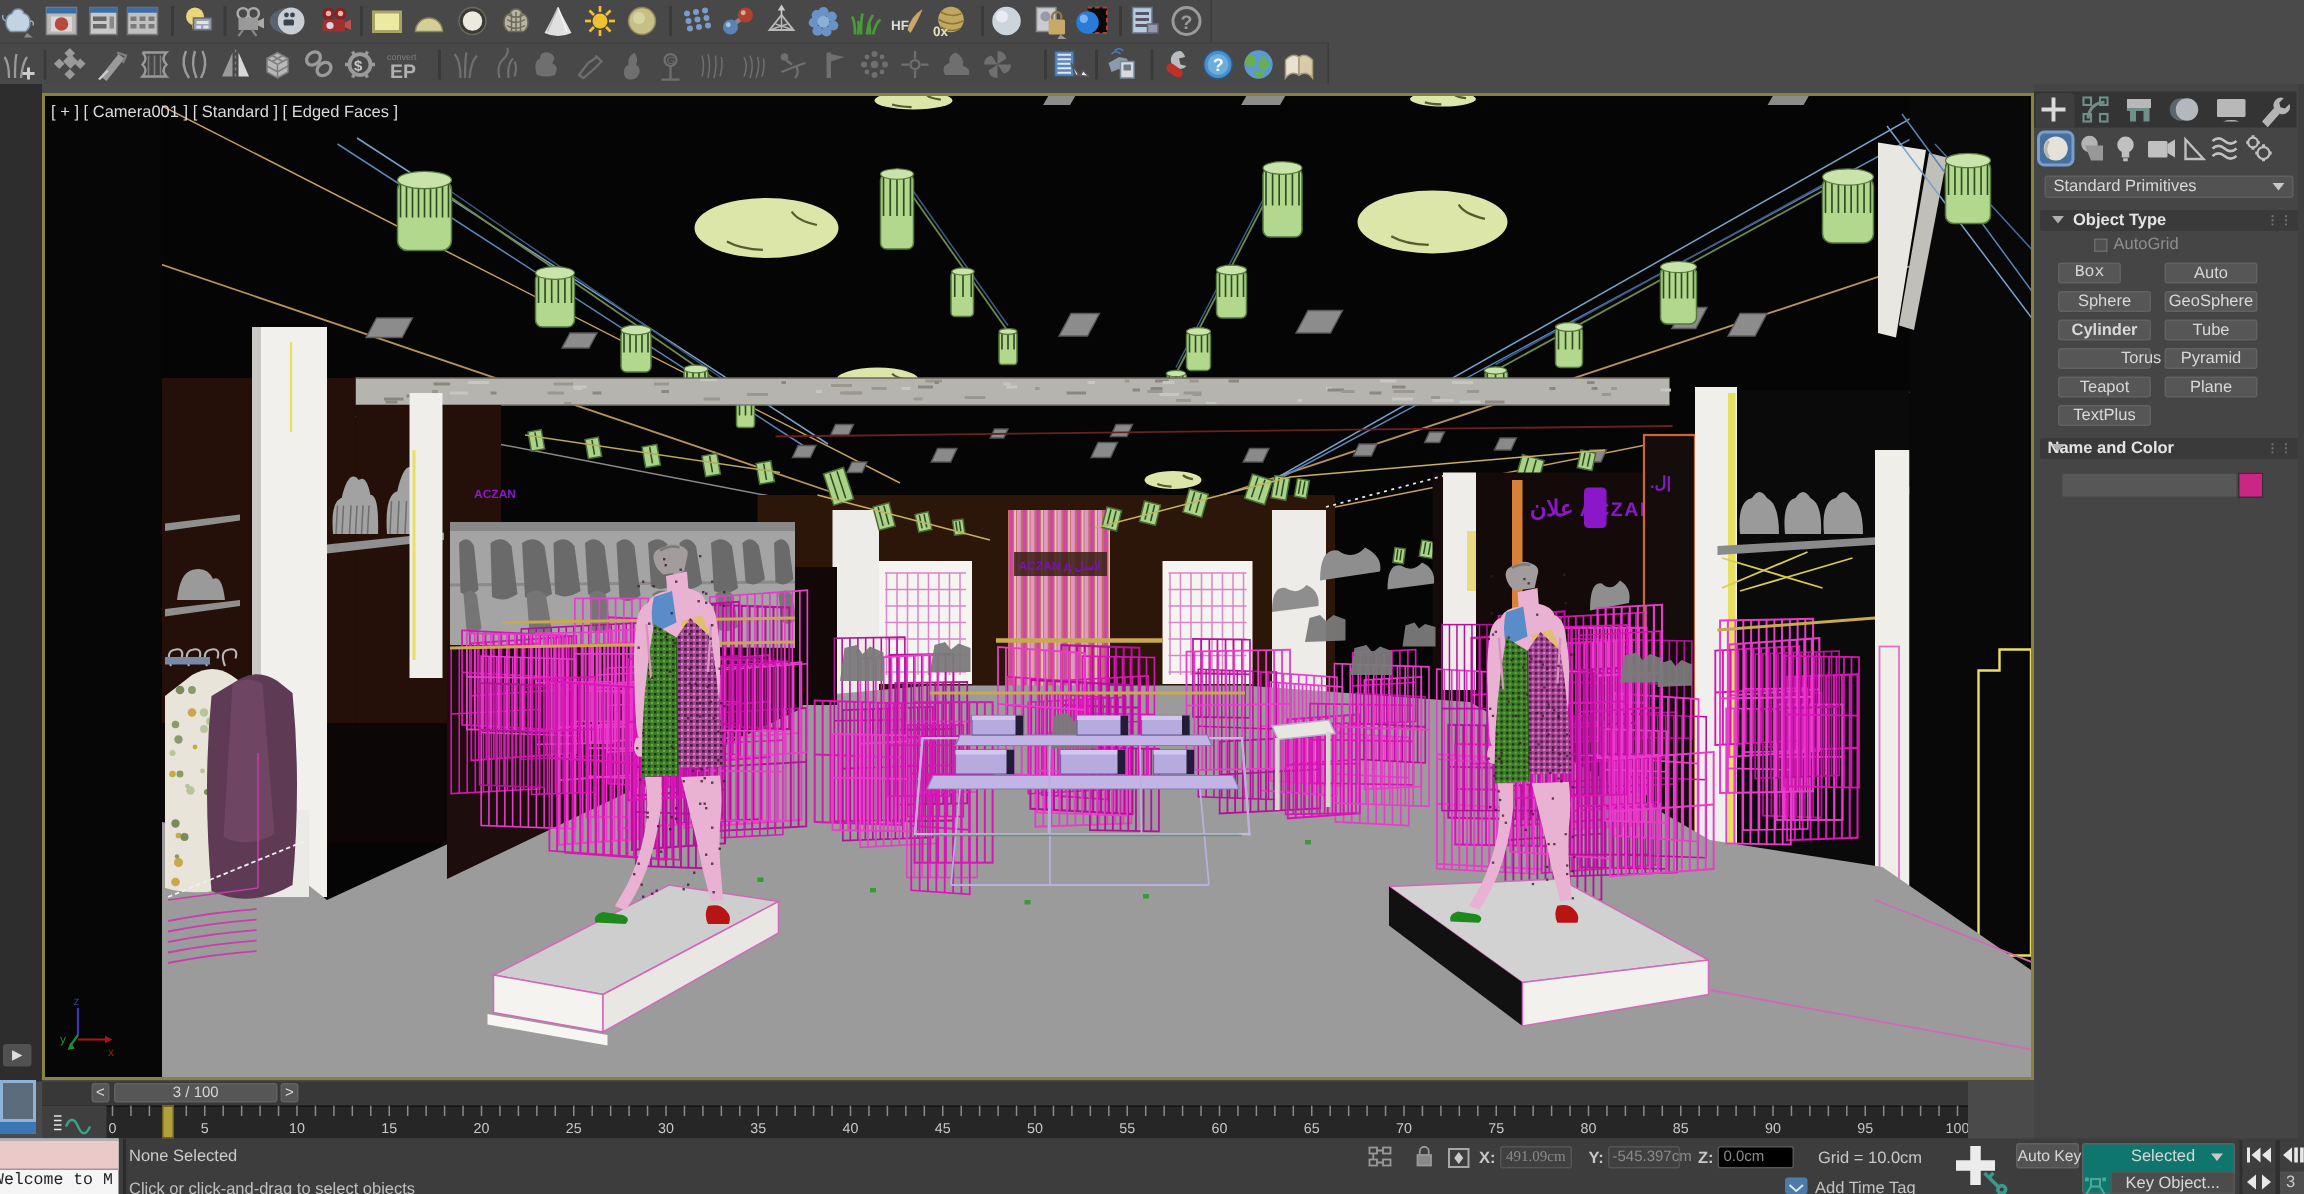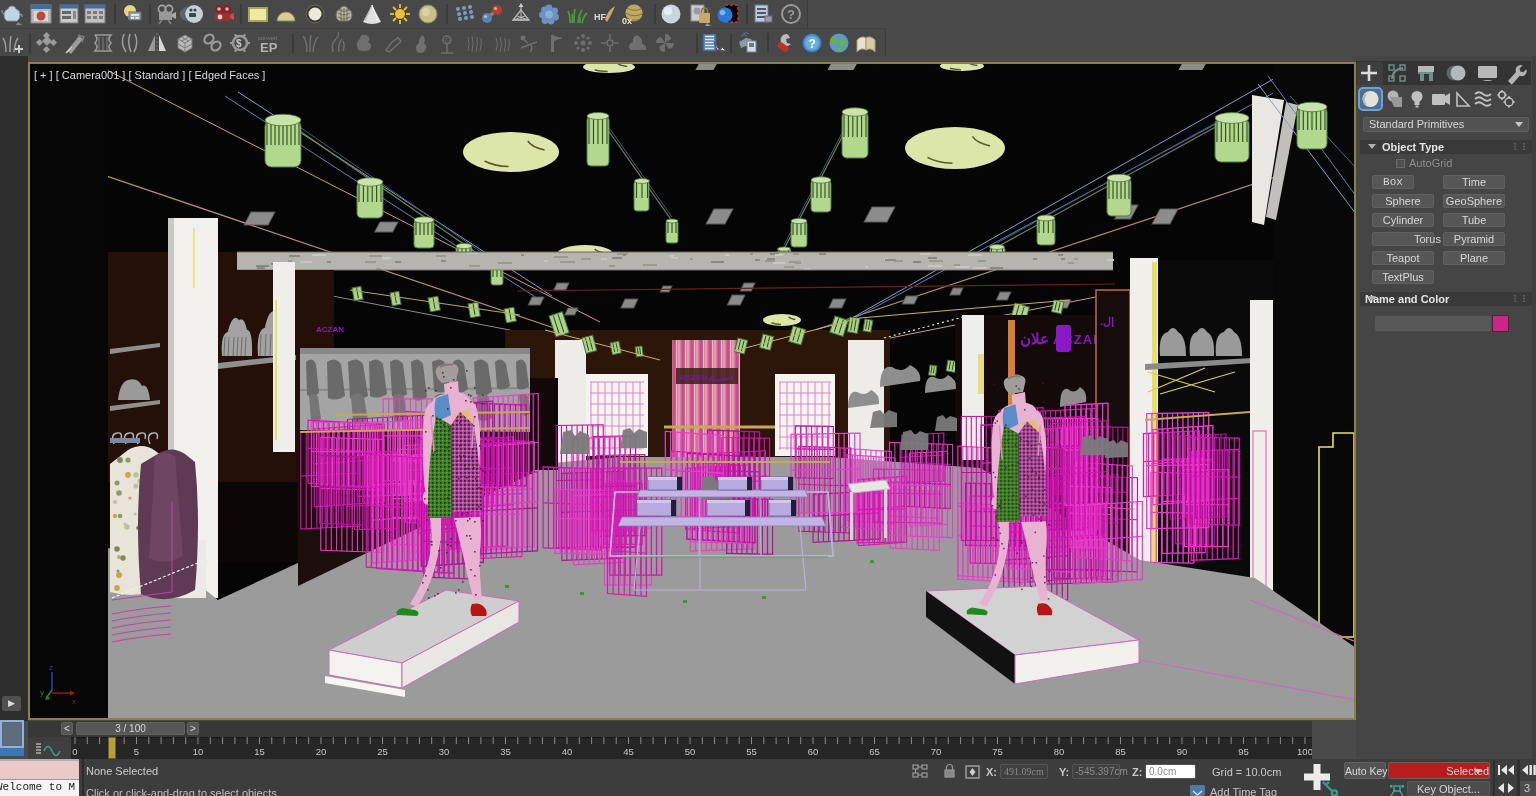--- a/index.html
+++ b/index.html
@@ -2902,24 +2902,24 @@
   </div>
 
   <div class="abs" style="left:4px;top:84px;width:173px;height:14px;background:#3a3a3a;border-radius:2px;color:#e4e4e4;font-size:11px;font-weight:bold;">
     <span style="position:absolute;left:8px;top:4px;width:0;height:0;border-top:5px solid #b0b0b0;border-left:4px solid transparent;border-right:4px solid transparent;"></span>
     <span style="margin-left:22px;line-height:14px;">Object Type</span>
     <span style="position:absolute;right:4px;top:2px;color:#777;font-size:8px;letter-spacing:1px;">⋮⋮</span>
   </div>
   <div class="abs" style="left:40px;top:103px;width:9px;height:9px;border:1px solid #6a6a6a;background:#505050;"></div>
   <div class="abs" style="left:53px;top:101px;color:#8f8f8f;font-size:11px;">AutoGrid</div>
   <div class="abs btn" style="left:16px;top:119px;width:42px;height:14px;line-height:13px;font-family:Liberation Mono, monospace;">Box</div>
-  <div class="abs btn" style="left:87px;top:119px;width:62px;height:14px;line-height:13px;">Time</div>
+  <div class="abs btn" style="left:87px;top:119px;width:62px;height:14px;line-height:13px;">Auto</div>
   <div class="abs btn" style="left:16px;top:138px;width:62px;height:14px;line-height:13px;">Sphere</div>
   <div class="abs btn" style="left:87px;top:138px;width:62px;height:14px;line-height:13px;">GeoSphere</div>
-  <div class="abs btn" style="left:16px;top:157px;width:62px;height:14px;line-height:13px;">Cylinder</div>
+  <div class="abs btn" style="left:16px;top:157px;width:62px;height:14px;line-height:13px;font-weight:bold;">Cylinder</div>
   <div class="abs btn" style="left:87px;top:157px;width:62px;height:14px;line-height:13px;">Tube</div>
   <div class="abs btn" style="left:16px;top:176px;width:62px;height:14px;line-height:13px;padding-left:41px;">Torus</div>
   <div class="abs btn" style="left:87px;top:176px;width:62px;height:14px;line-height:13px;">Pyramid</div>
   <div class="abs btn" style="left:16px;top:195px;width:62px;height:14px;line-height:13px;">Teapot</div>
   <div class="abs btn" style="left:87px;top:195px;width:62px;height:14px;line-height:13px;">Plane</div>
   <div class="abs btn" style="left:16px;top:214px;width:62px;height:14px;line-height:13px;">TextPlus</div>
 
   <div class="abs" style="left:4px;top:236px;width:173px;height:14px;background:#3a3a3a;border-radius:2px;color:#e4e4e4;font-size:11px;font-weight:bold;">
     <span style="position:absolute;left:8px;top:4px;width:0;height:0;border-top:5px solid #b0b0b0;border-left:4px solid transparent;border-right:4px solid transparent;"></span>
     <span style="margin-left:5px;line-height:14px;">Name and Color</span>
@@ -3098,40 +3098,40 @@
   </svg>
   <svg class="abs" style="left:964px;top:764px;" width="18" height="16">
         <rect x="2" y="2" width="13" height="12" fill="none" stroke="#aaa" stroke-width="1.3"></rect>
         <path d="M8.5 4 l3 4 -3 4 -3 -4 z" fill="#ccc"></path>
       </svg>
   <div class="abs" style="left:986px;top:766px;color:#c8c8c8;font-size:11px;font-weight:bold;">X:</div>
   <div class="abs" style="left:1000px;top:764px;width:48px;height:15px;background:#404040;border:1px solid #555;border-radius:2px;color:#8a8a8a;font-size:10px;line-height:13px;padding-left:3px;font-family:Liberation Serif, serif;">491.09cm</div>
   <div class="abs" style="left:1059px;top:766px;color:#c8c8c8;font-size:11px;font-weight:bold;">Y:</div>
   <div class="abs" style="left:1072px;top:764px;width:48px;height:15px;background:#404040;border:1px solid #555;border-radius:2px;color:#8a8a8a;font-size:10px;line-height:13px;padding-left:2px;">-545.397cm</div>
   <div class="abs" style="left:1132px;top:766px;color:#c8c8c8;font-size:11px;font-weight:bold;">Z:</div>
-  <div class="abs" style="left:1145px;top:764px;width:51px;height:15px;background:#ffffff;border:1px solid #555;border-radius:2px;color:#8a8a8a;font-size:10px;line-height:13px;padding-left:3px;">0.0cm</div>
+  <div class="abs" style="left:1145px;top:764px;width:51px;height:15px;background:#000000;border:1px solid #555;border-radius:2px;color:#8a8a8a;font-size:10px;line-height:13px;padding-left:3px;">0.0cm</div>
   <div class="abs" style="left:1212px;top:766px;color:#c8c8c8;font-size:11px;white-space:nowrap;">Grid = 10.0cm</div>
   <div class="abs" style="left:1190px;top:785px;width:15px;height:11px;background:#4e7aa8;border-radius:2px;"><svg width="15" height="11">
           <path d="M3 3 l4.5 4 4.5 -4" stroke="#dce8f4" fill="none" stroke-width="1.3"></path>
         </svg></div>
   <div class="abs" style="left:1210px;top:786px;color:#c4c4c4;font-size:11px;white-space:nowrap;">Add Time Tag</div>
   <svg class="abs" style="left:1299px;top:760px;" width="44" height="36">
     <g stroke="#ececec" stroke-width="7">
           <line x1="18" y1="4" x2="18" y2="30"></line>
           <line x1="5" y1="17" x2="31" y2="17"></line>
         </g>
     <g stroke="#3a9a8a" stroke-width="2.4" fill="none">
           <line x1="24" y1="22" x2="34" y2="32"></line>
           <circle cx="35.5" cy="33" r="2.6"></circle>
           <line x1="27" y1="25" x2="30" y2="22"></line>
         </g>
   </svg>
   <div class="abs btn" style="left:1344px;top:762px;width:42px;height:17px;line-height:16px;background:#535353;white-space:nowrap;font-size:10.5px;">Auto Key</div>
   <div class="abs btn" style="left:1344px;top:781px;width:42px;height:16px;line-height:15px;background:#535353;border-bottom:none;border-radius:2px 2px 0 0;white-space:nowrap;font-size:10.5px;margin-top:48px;">Set Key</div>
-  <div class="abs btn" style="left:1388px;top:762px;width:102px;height:17px;background:#b91c1c;text-align:right;">
+  <div class="abs btn" style="left:1388px;top:762px;width:102px;height:34px;background:#0f766e;text-align:center;">
     <span style="margin-left:6px;line-height:16px;display:inline-block;">Selected</span>
     <span style="position:absolute;right:7px;top:6px;width:0;height:0;border-left:4px solid transparent;border-right:4px solid transparent;border-top:5px solid #c8c8c8;"></span>
   </div>
   <svg class="abs" style="left:1389px;top:783px;" width="16" height="13">
         <g fill="none" stroke="#4aa89a" stroke-width="1.4">
           <rect x="5" y="3" width="6" height="5"></rect>
           <line x1="5" y1="8" x2="2" y2="13"></line>
           <line x1="11" y1="8" x2="14" y2="13"></line>
         </g>
         <g fill="#4aa89a">

